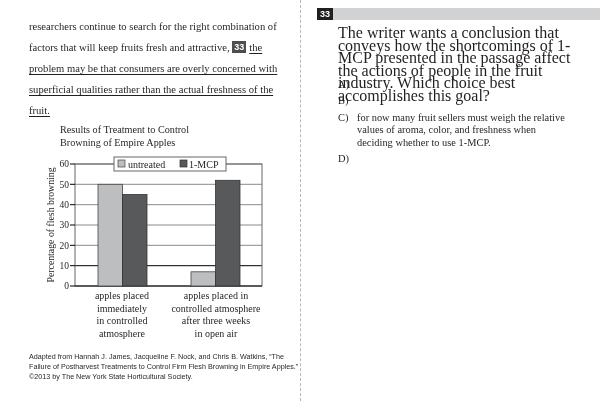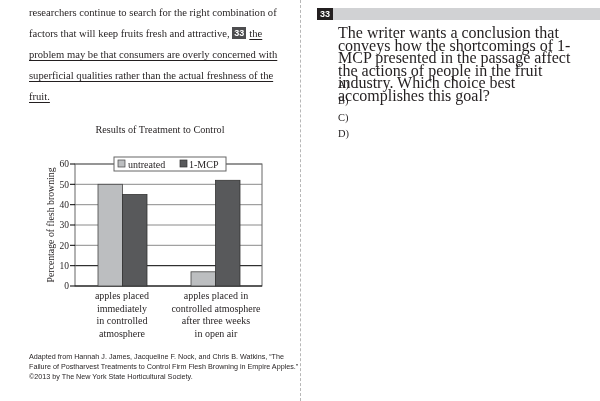--- a/index.html
+++ b/index.html
@@ -1,35 +1,35 @@
 <!DOCTYPE html>
 <html><head>
   <meta charset="utf-8">
   <style>
     html, body { margin: 0; padding: 0; }
     body {
       width: 600px; height: 401px; background: #ffffff; position: relative; overflow: hidden;
       font-family: "Liberation Serif", "DejaVu Serif", serif; color: #231f20;
     }
     .passage {
-      position: absolute; left: 29px; top: 2px; width: 255px;
+      position: absolute; left: 29px; top: 16px; width: 255px;
       font-size: 10.6px; line-height: 21px;
     }
     .passage .u { text-decoration: underline; text-underline-offset: 2px; }
     .qnum-inline {
       display: inline-block; background: #4d4d4f; color: #fff;
       font-family: "Liberation Sans", sans-serif; font-weight: bold; font-size: 9px;
       line-height: 12px; padding: 0 2px; margin-right: 3px; vertical-align: 1px;
     }
     .divider {
       position: absolute; left: 300px; top: 0; height: 401px; width: 0;
       border-left: 1px dashed #b7b7b7;
     }
     .chart-title {
-      position: absolute; left: 60px; top: 123px; width: 200px; text-align: center;
+      position: absolute; left: 60px; top: 123px; width: 200px; 
       font-size: 10.2px; line-height: 13px;
     }
     .chart-svg { position: absolute; left: 0; top: 0; }
     .source {
       position: absolute; left: 29px; top: 352px; width: 270px;
       font-family: "Liberation Sans", "DejaVu Sans", sans-serif; font-size: 7.2px; line-height: 10px;
       color: #231f20;
     }
     .q-header {
       position: absolute; left: 317px; top: 8px; width: 283px; height: 12px; background: #d1d2d4;
@@ -51,20 +51,21 @@
 </head>
 <body>
 
 <div class="passage">
   <span>researchers continue to search for the right combination of factors that will keep fruits fresh and attractive,</span>
   <span class="qnum-inline">33</span><span class="u">the problem may be that consumers are overly concerned with superficial qualities rather than the actual freshness of the fruit.</span>
 </div>
 
 <div class="chart-title">
   <div>Results of Treatment to Control</div>
+  <div>Browning of Empire Apples</div>
 </div>
 
 <svg class="chart-svg" width="300" height="350" viewBox="0 0 300 350">
   <g stroke="#8a8a8a" stroke-width="1">
     <line x1="75" y1="164" x2="262" y2="164"></line>
     <line x1="75" y1="184.3" x2="262" y2="184.3"></line>
     <line x1="75" y1="204.7" x2="262" y2="204.7"></line>
     <line x1="75" y1="225" x2="262" y2="225"></line>
     <line x1="75" y1="245.3" x2="262" y2="245.3"></line>
     <line x1="75" y1="265.7" x2="262" y2="265.7" stroke="#000"></line>
@@ -134,17 +135,18 @@
 
 <ul class="choices">
   <li class="choice">
     <span class="letter">A)</span>
   </li>
   <li class="choice">
     <span class="letter">B)</span>
   </li>
   <li class="choice">
     <span class="letter">C)</span>
+    <span class="text">for now many fruit sellers must weigh the relative values of aroma, color, and freshness when deciding whether to use 1-MCP.</span>
   </li>
   <li class="choice">
     <span class="letter">D)</span>
   </li>
 </ul>
 
 </body></html>

